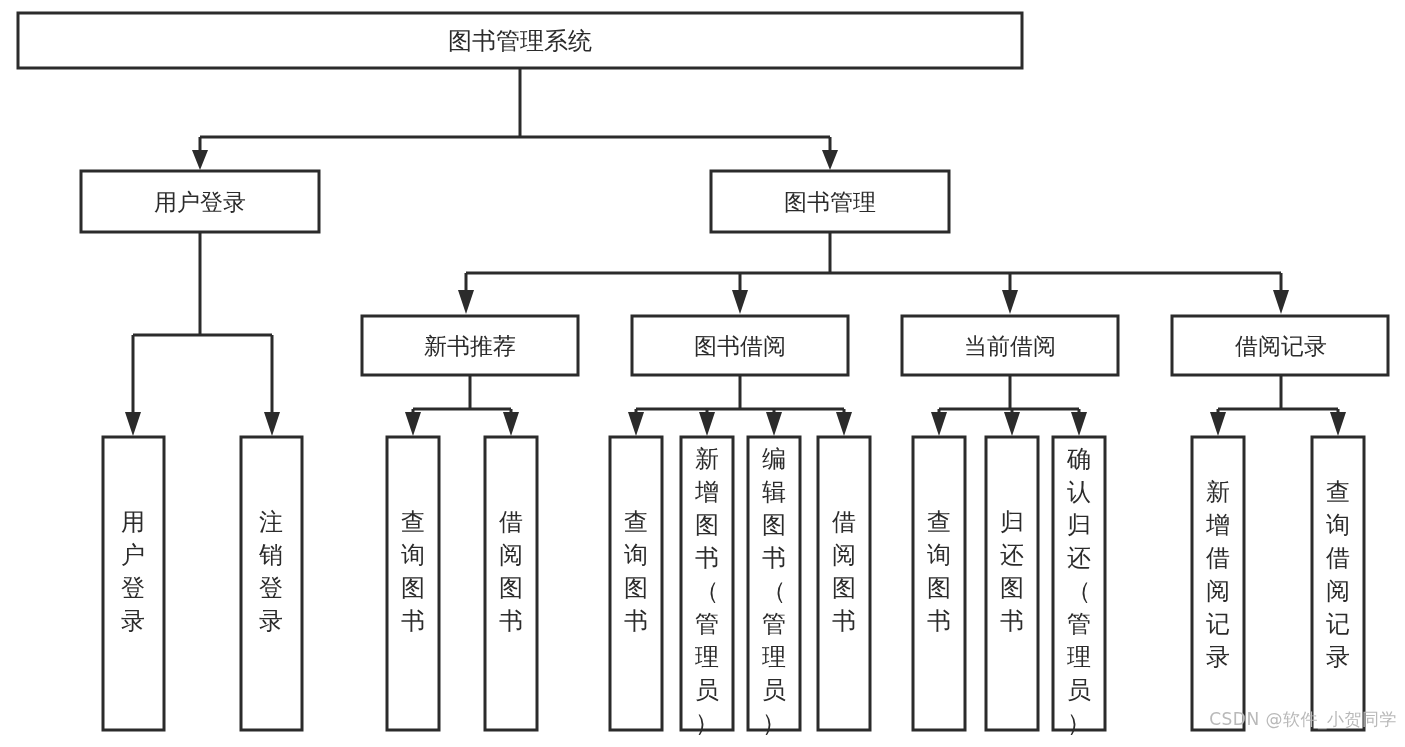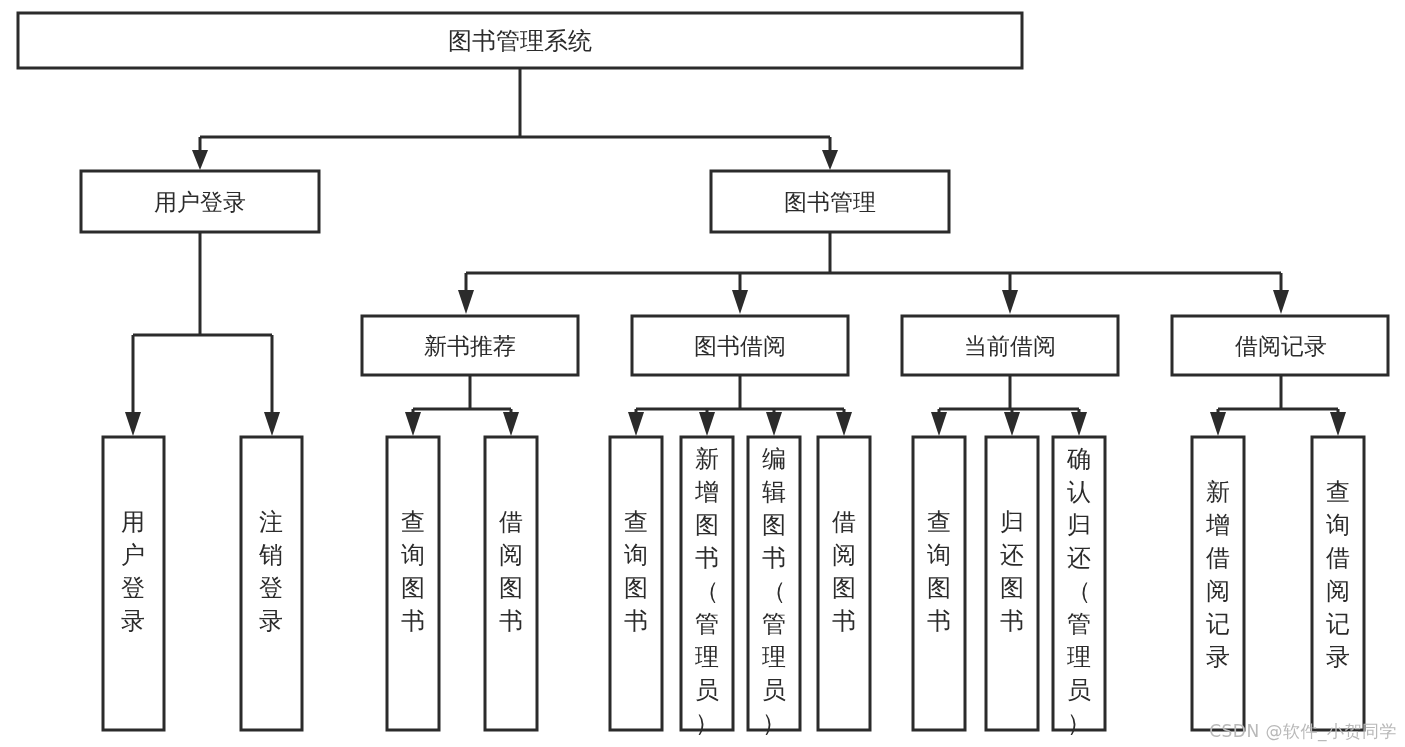--- a/index.html
+++ b/index.html
@@ -51,21 +51,21 @@
     fill: none;
     stroke-linecap: butt;
   }
   .arrow-head {
     fill: #2b2b2b;
     stroke: none;
   }
   .watermark {
     position: absolute;
     right: 8px;
-    bottom: 4px;
+    bottom: 16px;
     font-family: "DejaVu Sans", "Liberation Sans", sans-serif;
     font-size: 17px;
     color: #b9b9b9;
     letter-spacing: 0.5px;
     white-space: nowrap;
     user-select: none;
   }
 </style>
 </head>
 <body>

